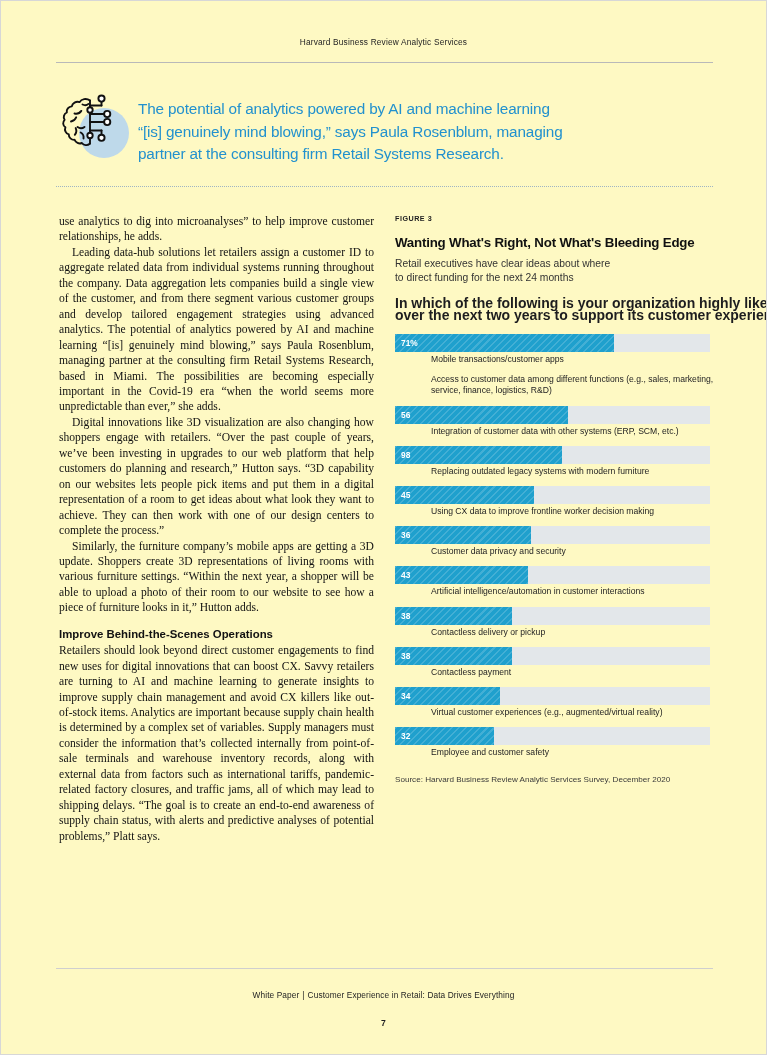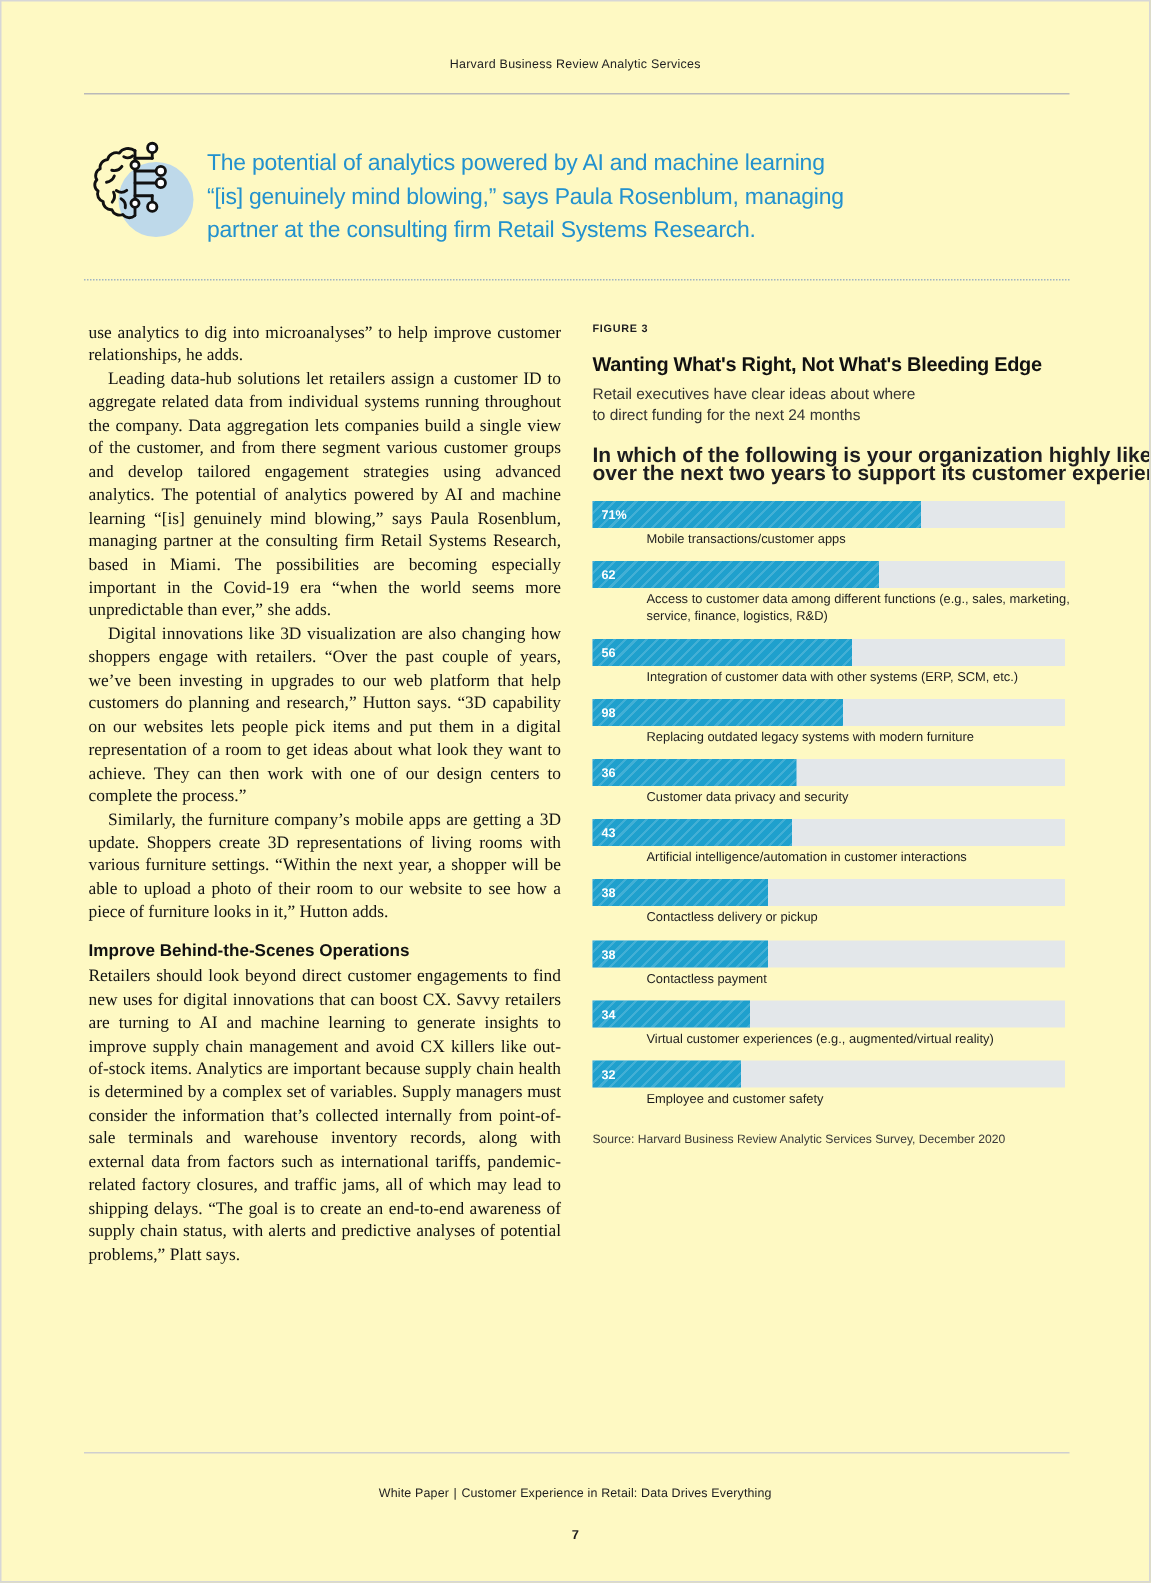--- a/index.html
+++ b/index.html
@@ -290,24 +290,20 @@
         <div class="bar-row">
           <div class="bar-track">
             <div class="bar-fill" style="width: 69.61%;"></div>
             <span class="bar-value">71%</span>
           </div>
           <div class="bar-label">
             <div>Mobile transactions/customer apps</div>
           </div>
         </div>
         <div class="bar-row">
-          <div class="bar-track">
-            <div class="bar-fill" style="width: 60.78%;"></div>
-            <span class="bar-value">62</span>
-          </div>
           <div class="bar-label">
             <div>Access to customer data among different functions (e.g., sales, marketing,</div>
             <div>service, finance, logistics, R&amp;D)</div>
           </div>
         </div>
         <div class="bar-row">
           <div class="bar-track">
             <div class="bar-fill" style="width: 54.9%;"></div>
             <span class="bar-value">56</span>
           </div>
@@ -315,20 +311,29 @@
             <div>Integration of customer data with other systems (ERP, SCM, etc.)</div>
           </div>
         </div>
         <div class="bar-row">
           <div class="bar-track">
             <div class="bar-fill" style="width: 52.94%;"></div>
             <span class="bar-value">98</span>
           </div>
           <div class="bar-label">
             <div>Replacing outdated legacy systems with modern furniture</div>
+          </div>
+        </div>
+        <div class="bar-row">
+          <div class="bar-track">
+            <div class="bar-fill" style="width: 44.12%;"></div>
+            <span class="bar-value">45</span>
+          </div>
+          <div class="bar-label">
+            <div>Using CX data to improve frontline worker decision making</div>
           </div>
         </div>
         <div class="bar-row">
           <div class="bar-track">
             <div class="bar-fill" style="width: 43.14%;"></div>
             <span class="bar-value">36</span>
           </div>
           <div class="bar-label">
             <div>Customer data privacy and security</div>
           </div>

